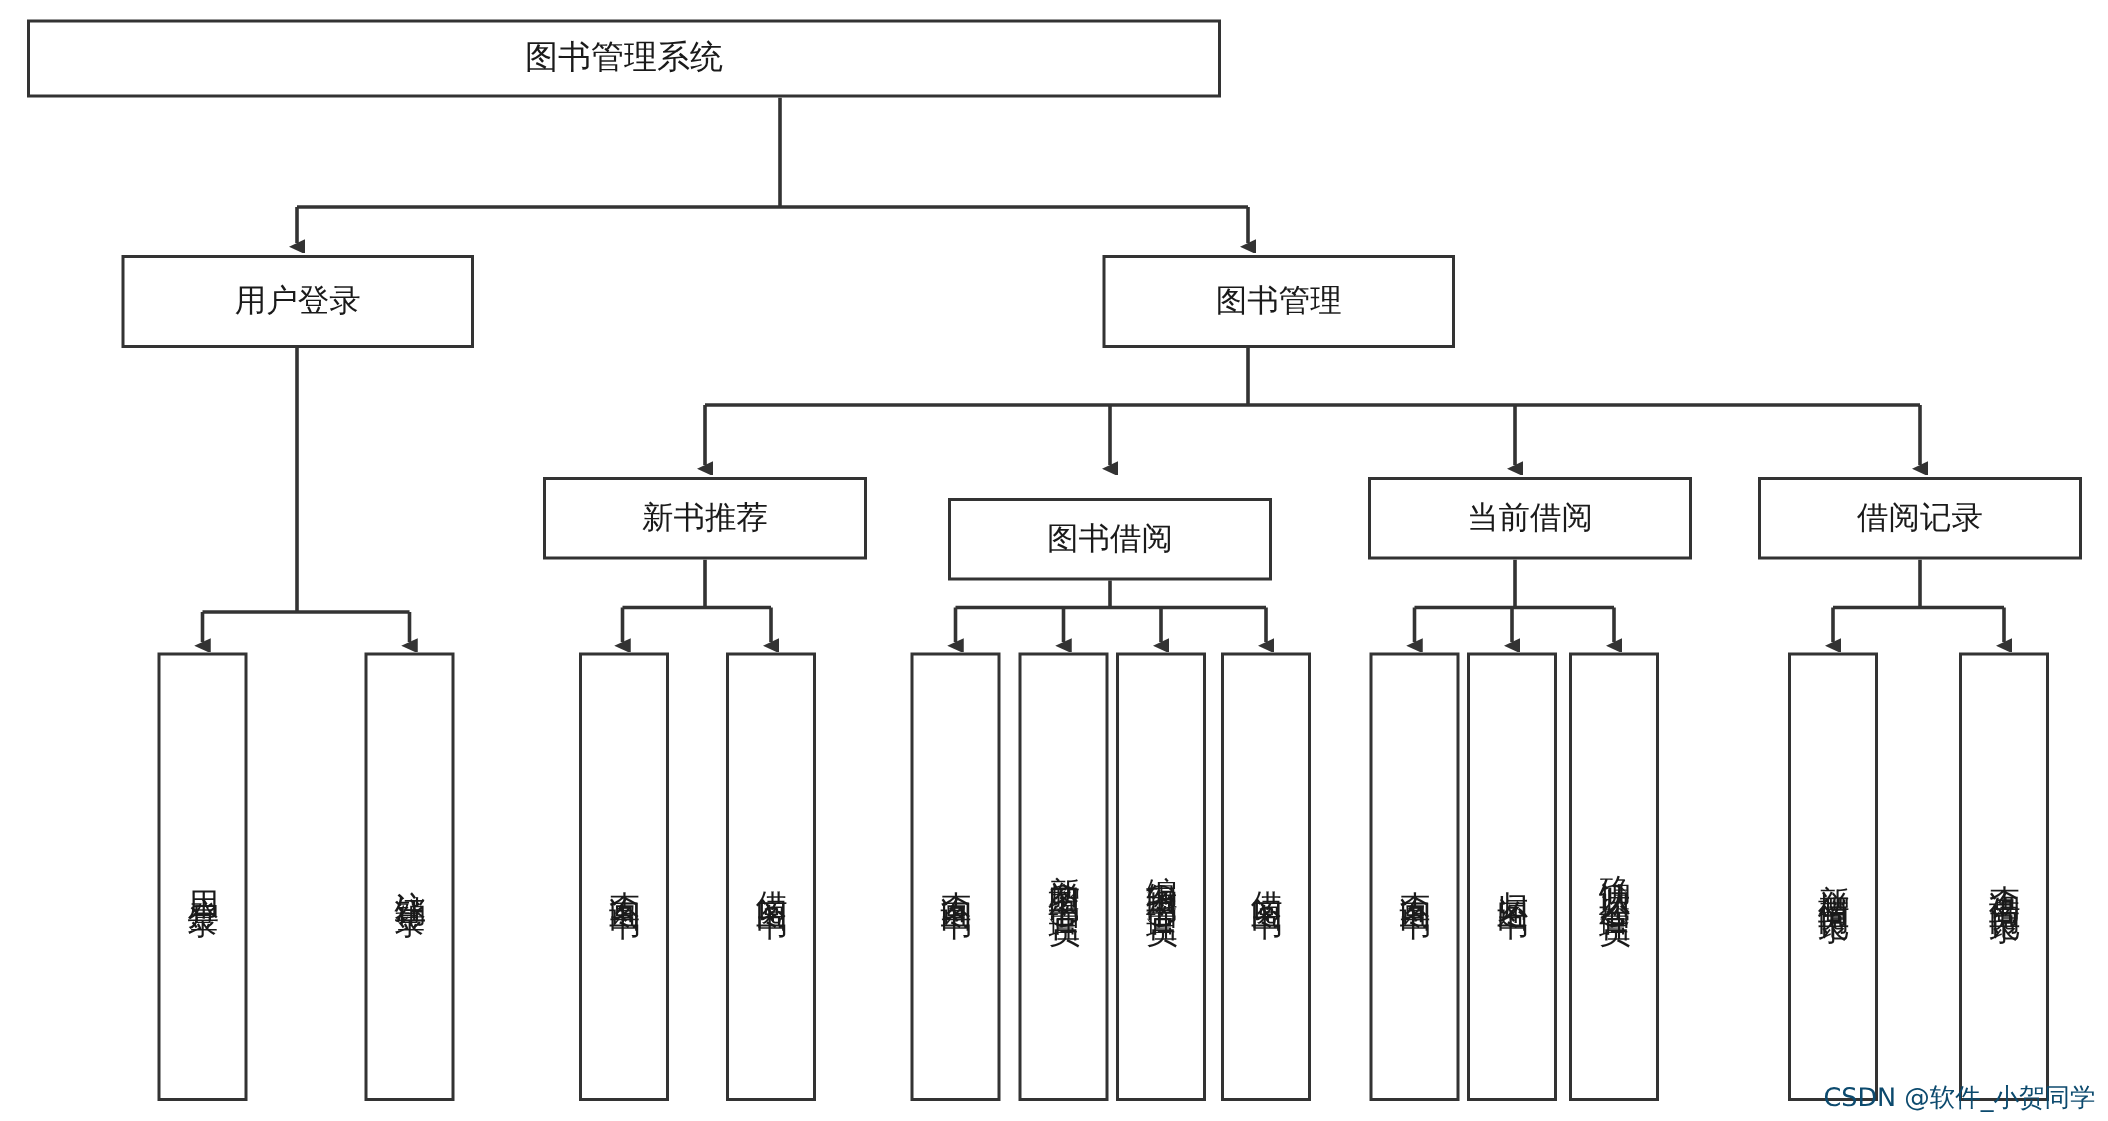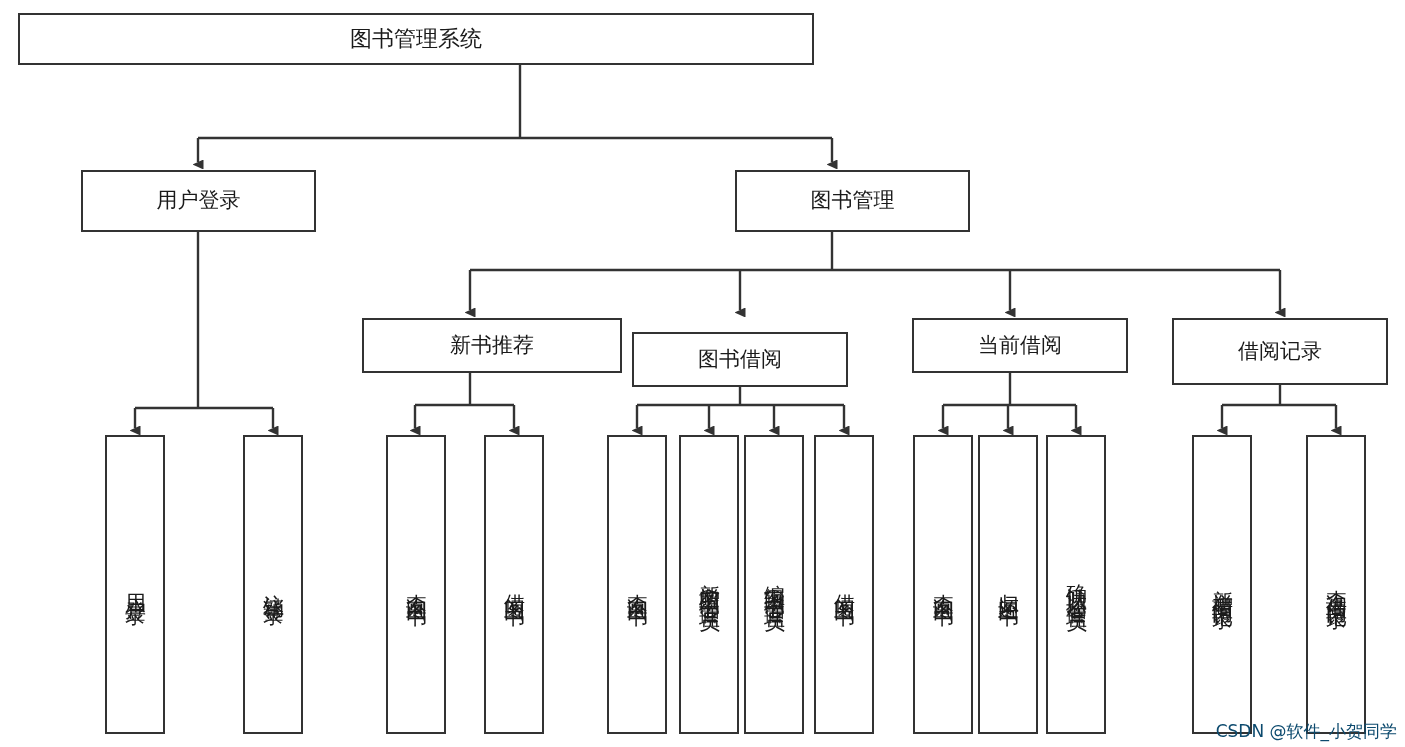--- a/index.html
+++ b/index.html
@@ -133,30 +133,30 @@
     <span class="label">图书管理系统</span>
   </div>
 
   <div class="node horiz" style="left:81px; top:170px; width:235px; height:62px;">
     <span class="label">用户登录</span>
   </div>
   <div class="node horiz" style="left:711px; top:170px; width:235px; height:62px;margin-left:24px;">
     <span class="label">图书管理</span>
   </div>
 
-  <div class="node horiz" style="left:362px; top:318px; width:260px; height:55px;">
+  <div class="node horiz" style="left:362px; top:318px; width:216px; height:55px;">
     <span class="label">新书推荐</span>
   </div>
   <div class="node horiz" style="left:632px; top:332px; width:216px; height:55px;">
     <span class="label">图书借阅</span>
   </div>
   <div class="node horiz" style="left:912px; top:318px; width:216px; height:55px;">
     <span class="label">当前借阅</span>
   </div>
-  <div class="node horiz" style="left:1172px; top:318px; width:216px; height:67px;">
+  <div class="node horiz" style="left:1172px; top:318px; width:216px; height:55px;">
     <span class="label">借阅记录</span>
   </div>
 
   <div class="node vert" style="left:105px; top:435px; width:60px; height:299px;">
     <span class="label">用户登录</span>
   </div>
   <div class="node vert" style="left:243px; top:435px; width:60px; height:299px;">
     <span class="label">注销登录</span>
   </div>
 

